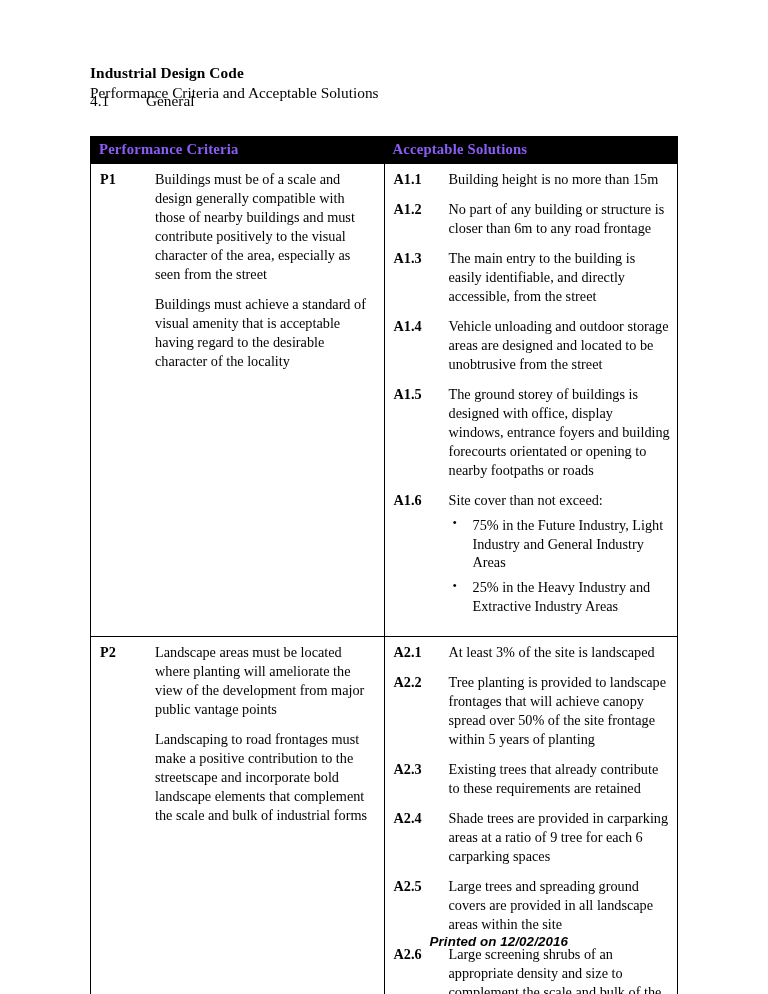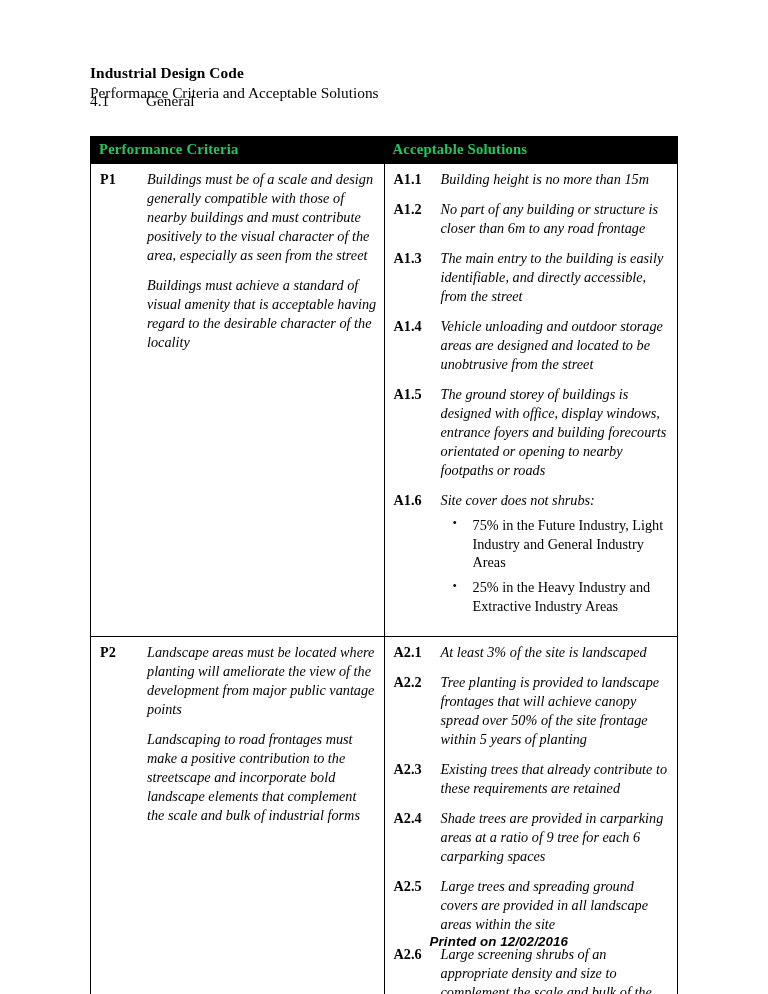--- a/index.html
+++ b/index.html
@@ -56,21 +56,21 @@
   table.pc-table {
     position: absolute;
     left: 90px;
     top: 136px;
     width: 588px;
     border-collapse: collapse;
     table-layout: fixed;
   }
   table.pc-table > thead > tr > th {
     background: #000000;
-    color: #22c55e;
+    color: #8b5cf6;
     font-size: 11pt;
     font-weight: bold;
     text-align: left;
     padding: 4px 0 5px 8px;
     border: 1px solid #000000;
     letter-spacing: 0.2px;
   }
   table.pc-table > tbody > tr > td {
     border-left: 1px solid #000000;
     border-right: 1px solid #000000;
@@ -95,22 +95,21 @@
     width: 49px;
     font-weight: bold;
     padding-left: 2px;
     box-sizing: border-box;
   }
   .item-body {
     flex: 1 1 auto;
     min-width: 0;
   }
   .para {
-    margin: 0 0 11px 0;
-    font-style: italic;
+    margin: 0 0 11px 8px;
   }
   .para:last-child { margin-bottom: 0; }
   .tight { margin-bottom: 0; }
 
   ul.bullets {
     list-style: none;
     margin: 6px 0 0 0;
     padding: 0;
   }
   ul.bullets li {
@@ -198,21 +197,21 @@
             </div>
             <div class="item">
               <div class="item-code">A1.5</div>
               <div class="item-body">
                 <p class="para">The ground storey of buildings is designed with office, display windows, entrance foyers and building forecourts orientated or opening to nearby footpaths or roads</p>
               </div>
             </div>
             <div class="item">
               <div class="item-code">A1.6</div>
               <div class="item-body">
-                <p class="para tight">Site cover does not shrubs:</p>
+                <p class="para tight">Site cover than not exceed:</p>
                 <ul class="bullets">
                   <li>75% in the Future Industry, Light Industry and General Industry Areas</li>
                   <li>25% in the Heavy Industry and Extractive Industry Areas</li>
                 </ul>
               </div>
             </div>
           </td>
         </tr>
         <tr>
           <td class="col-left">

